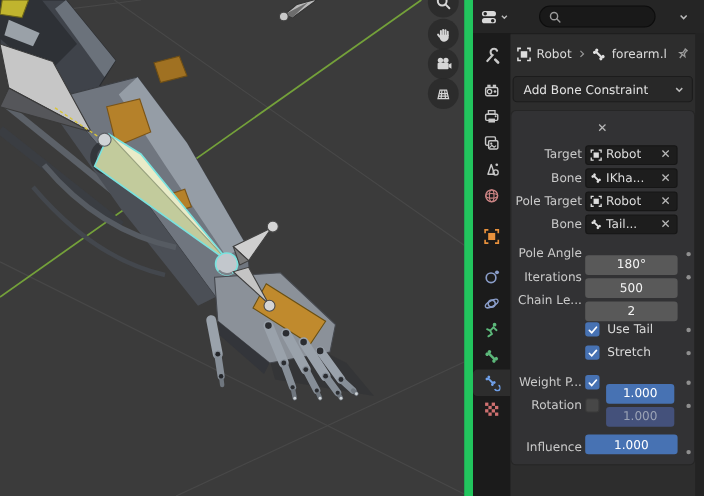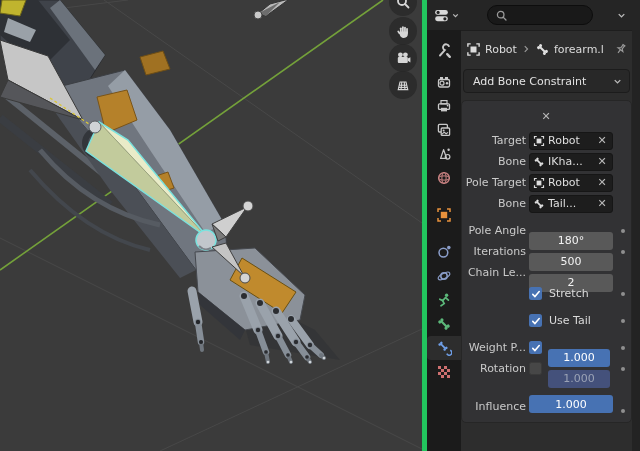--- a/index.html
+++ b/index.html
@@ -4,21 +4,21 @@
 <style>
   html,body{margin:0;padding:0;background:#1a1a1a;}
   .app{position:relative;width:640px;height:451px;overflow:hidden;
        font-family:"DejaVu Sans","Liberation Sans",sans-serif;font-size:11px;
        color:#d0d0d0;background:#2d2d2d;-webkit-font-smoothing:antialiased;}
   
   .viewport{position:absolute;left:0;top:0;width:422px;height:451px;overflow:hidden;background:#3b3b3b;}
   .navbtn{position:absolute;left:389px;width:28px;height:28px;border-radius:50%;
           background:rgba(40,40,40,.78);display:flex;align-items:center;justify-content:center;}
   
-  .panel{position:absolute;left:422px;top:0;width:218px;height:451px;background:#2d2d2d;border-left:5px solid #22c55e;box-sizing:border-box;}
+  .panel{position:absolute;left:422px;top:0;width:218px;height:451px;background:#2d2d2d;border-left:8px solid #22c55e;box-sizing:border-box;}
   .phead{position:absolute;left:0;top:0;right:0;height:30px;background:#252525;border-bottom:1px solid #1e1e1e;}
   .editor-btn{position:absolute;left:6px;top:4px;width:34px;height:22px;display:flex;align-items:center;gap:1px;border-radius:3px;}
   .search{position:absolute;left:60px;top:5px;width:106px;height:20px;background:#191919;border:1px solid #0d0d0d;
           border-radius:10px;display:flex;align-items:center;padding-left:7px;box-sizing:border-box;color:#9a9a9a;}
   .filterbtn{position:absolute;right:8px;top:5px;width:22px;height:20px;display:flex;align-items:center;justify-content:center;}
   .tabcol{position:absolute;left:0;top:30px;bottom:0;width:34px;background:#1b1b1b;display:flex;flex-direction:column;align-items:center;padding-top:9px;box-sizing:border-box;}
   .tab{width:34px;height:24px;display:flex;align-items:center;justify-content:center;flex:0 0 auto;}
   .tab.sep{margin-top:13px;}
   .tab.active{background:#2d2d2d;border-radius:4px 0 0 4px;}
   .scrollstrip{position:absolute;right:0;top:30px;bottom:0;width:8px;background:#232323;}
@@ -555,51 +555,51 @@
           </div>
 
           <div class="row">
             <span class="lbl">Chain Le...</span>
             <div class="zone">
                 <div class="val">2</div>
               </div>
             <div class="dotzone"></div>
           </div>
 
+          <div class="row gap">
+            <span class="lbl"></span>
+            <div class="zone">
+              <span class="chk">
+                <svg width="10" height="10" viewBox="0 0 14 14">
+                  <polyline points="2.5,7.5 5.5,10.5 11.5,3.5" fill="none" stroke="#fff" stroke-width="2.2" stroke-linecap="round"></polyline>
+                </svg>
+              </span>
+              <span class="chklbl">Use Tail</span>
+            </div>
+            <div class="dotzone">
+                <span class="dot"></span>
+              </div>
+          </div>
+
           <div class="row">
             <span class="lbl"></span>
             <div class="zone">
               <span class="chk">
                 <svg width="10" height="10" viewBox="0 0 14 14">
                   <polyline points="2.5,7.5 5.5,10.5 11.5,3.5" fill="none" stroke="#fff" stroke-width="2.2" stroke-linecap="round"></polyline>
                 </svg>
               </span>
               <span class="chklbl">Stretch</span>
             </div>
             <div class="dotzone">
                 <span class="dot"></span>
               </div>
           </div>
 
           <div class="row gap">
-            <span class="lbl"></span>
-            <div class="zone">
-              <span class="chk">
-                <svg width="10" height="10" viewBox="0 0 14 14">
-                  <polyline points="2.5,7.5 5.5,10.5 11.5,3.5" fill="none" stroke="#fff" stroke-width="2.2" stroke-linecap="round"></polyline>
-                </svg>
-              </span>
-              <span class="chklbl">Use Tail</span>
-            </div>
-            <div class="dotzone">
-                <span class="dot"></span>
-              </div>
-          </div>
-
-          <div class="row gap">
             <span class="lbl">Weight P...</span>
             <div class="zone">
               <span class="chk">
                 <svg width="10" height="10" viewBox="0 0 14 14">
                   <polyline points="2.5,7.5 5.5,10.5 11.5,3.5" fill="none" stroke="#fff" stroke-width="2.2" stroke-linecap="round"></polyline>
                 </svg>
               </span>
               <div class="val blue short">1.000</div>
             </div>
             <div class="dotzone">

